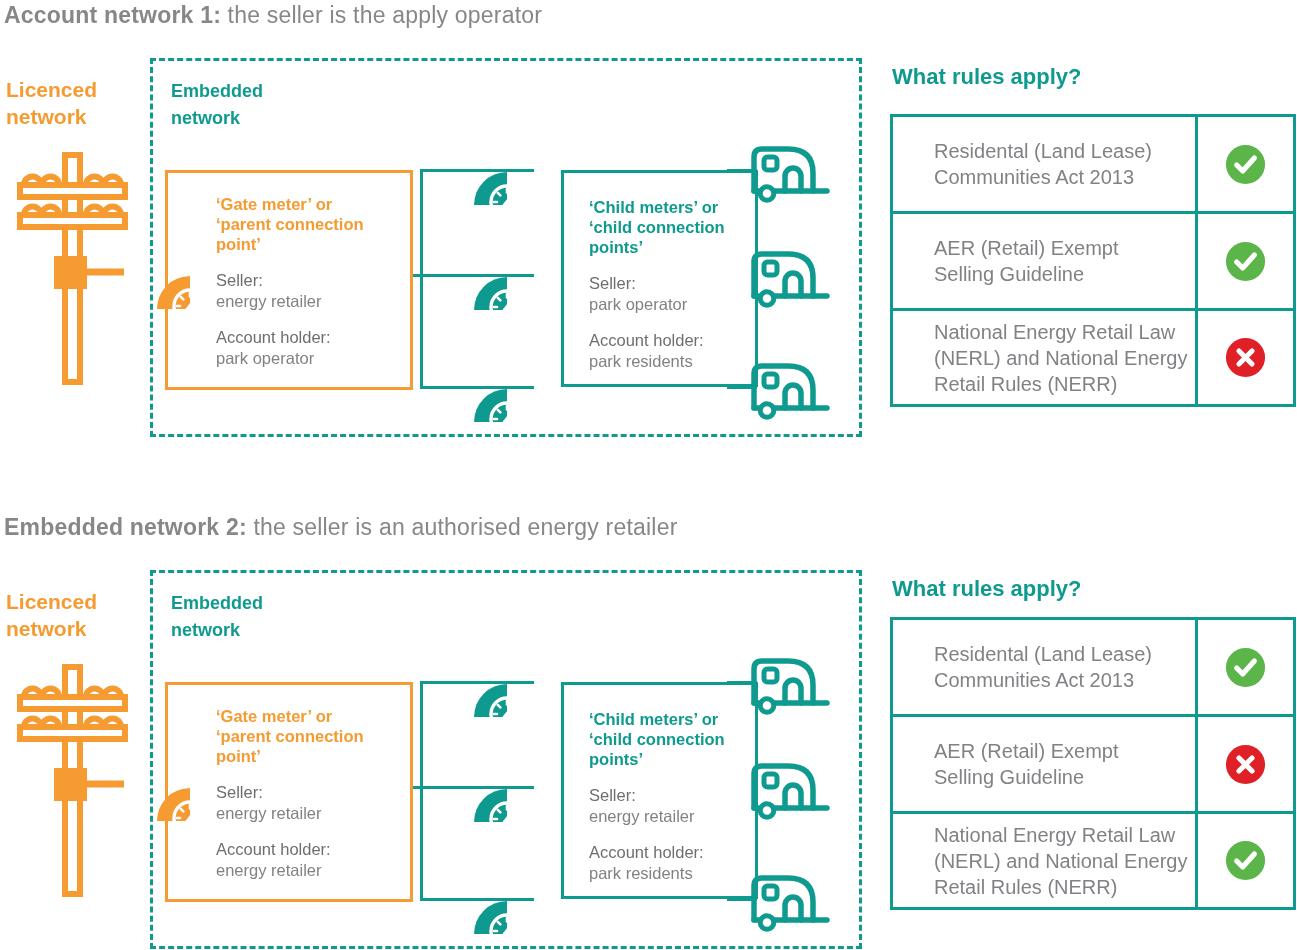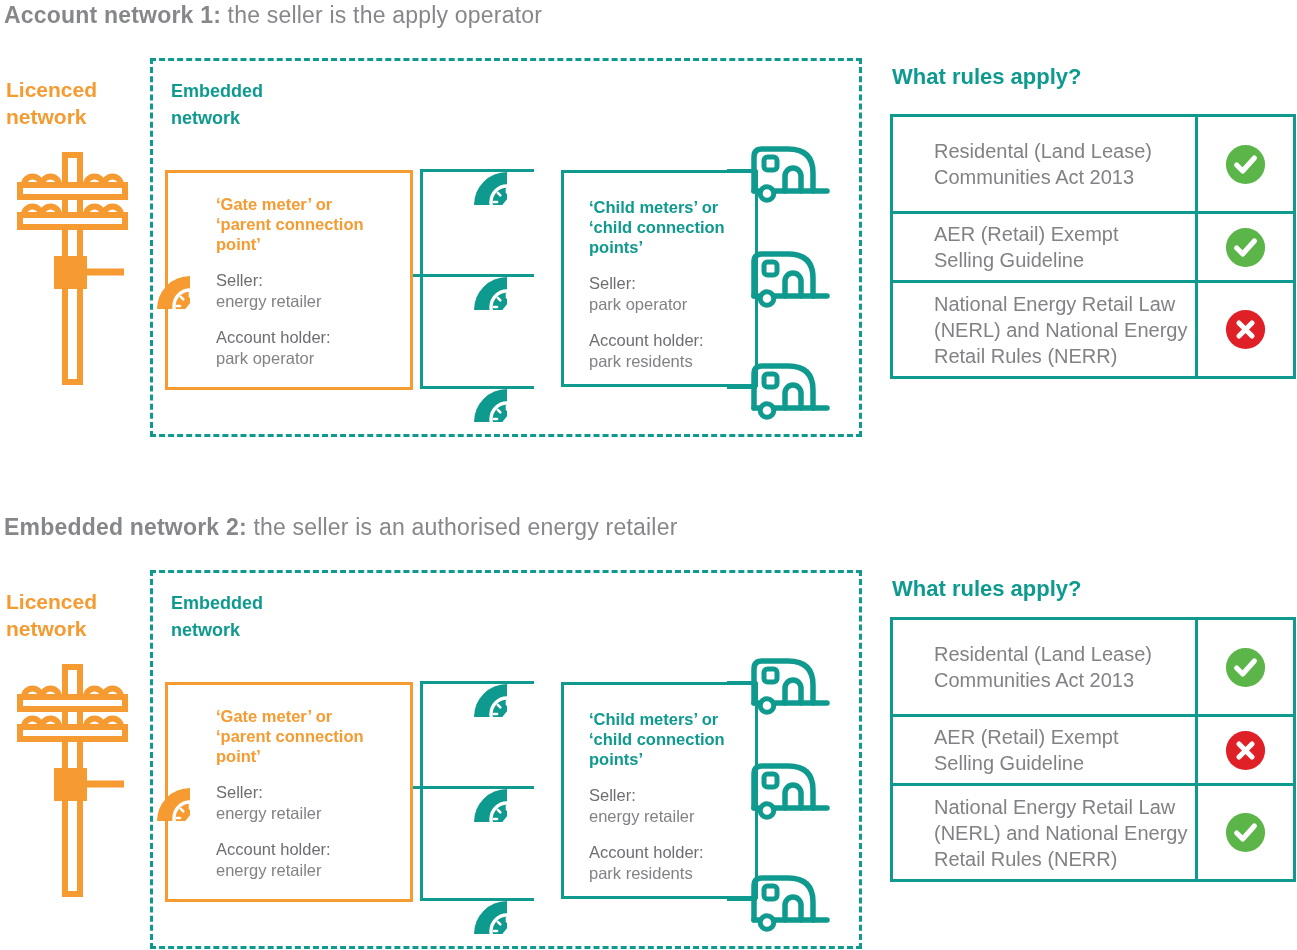--- a/index.html
+++ b/index.html
@@ -65,21 +65,21 @@
   .c1{top:142px;} .c2{top:247px;} .c3{top:359px;}
 
   .rules-heading{position:absolute;left:892px;top:64px;font-size:22px;
     font-weight:700;color:var(--teal);}
   .rules-table{position:absolute;left:890px;top:114px;width:406px;
     border:3px solid var(--teal);background:#fff;}
   .d2 .rules-table{top:105px;}
   .rule-row{display:flex;}
   .rule-row + .rule-row{border-top:3px solid var(--teal);}
   .rule-row:nth-child(1){height:94px;}
-  .rule-row:nth-child(2){height:69px;}
+  .rule-row:nth-child(2){height:97px;}
   .rule-row:nth-child(3){height:96px;}
   .rule-text{flex:1;border-right:3px solid var(--teal);display:flex;align-items:center;
     padding-left:41px;color:var(--gray);font-size:20px;line-height:26px;}
   .rule-status{width:95px;display:flex;align-items:center;justify-content:center;}
   .status-icon{width:41px;height:41px;}
   .status-icon .check-glyph,.status-icon .cross-glyph{fill:none;stroke:#fff;
     stroke-width:5.5;stroke-linecap:round;stroke-linejoin:round;}
   .status-icon[data-status="yes"] .status-circle{fill:var(--green);}
   .status-icon[data-status="yes"] .cross-glyph{display:none;}
   .status-icon[data-status="no"] .status-circle{fill:var(--red);}

